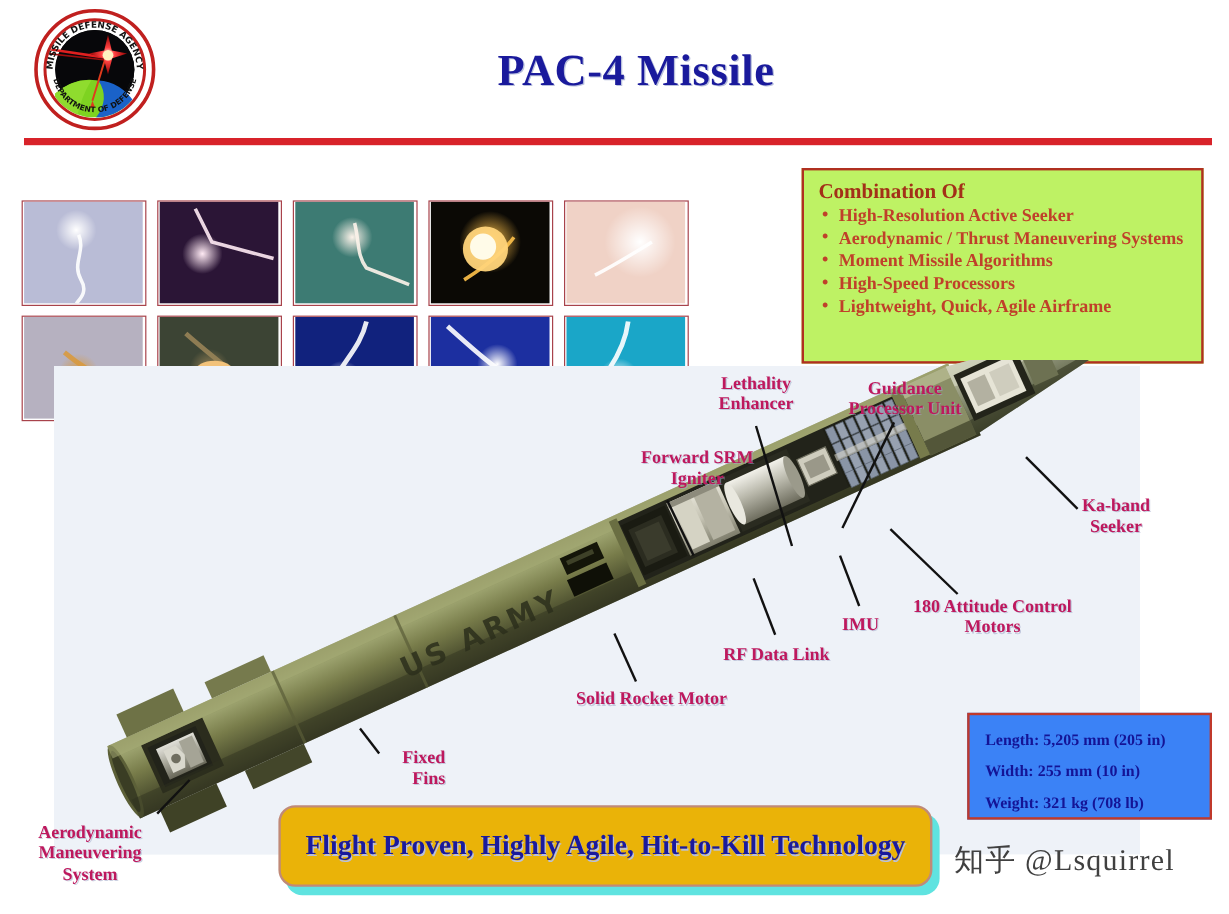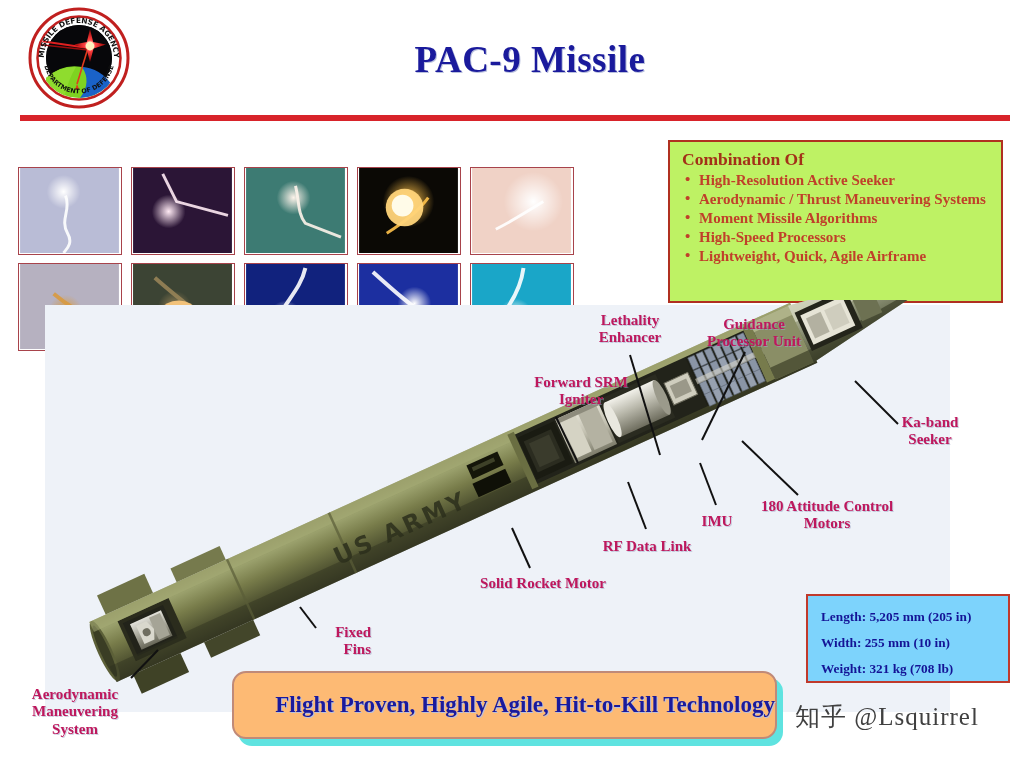--- a/index.html
+++ b/index.html
@@ -55,34 +55,34 @@
     text-align:center;line-height:1.16;white-space:pre-line;
     font-size:15px;text-shadow:1px 1px 0 rgba(160,170,200,.55);
   }
 
   
   .leaders{position:absolute;left:0;top:0;width:1024px;height:762px;pointer-events:none;}
 
   
   .specs{
     position:absolute;left:806px;top:594px;width:204px;height:89px;
-    background:#7dd3fc;border:2px solid #c0392b;box-sizing:border-box;
+    background:#3b82f6;border:2px solid #c0392b;box-sizing:border-box;
     padding:8px 0 0 13px;
   }
   .specs div{font-size:13.3px;font-weight:bold;color:#141496;line-height:1.95;}
 
   
   .bannerShadow{
     position:absolute;left:238px;top:678px;width:545px;height:68px;
     background:#5fe3e0;border-radius:14px;
   }
   .banner{
     position:absolute;left:232px;top:671px;width:545px;height:68px;
-    background:#fdba74;border:2px solid #c08a78;border-radius:14px;
-    box-sizing:border-box;display:flex;align-items:center;justify-content:flex-end;
+    background:#eab308;border:2px solid #c08a78;border-radius:14px;
+    box-sizing:border-box;display:flex;align-items:center;justify-content:center;
   }
   .banner span{
     display:block;text-align:center;color:#1a1a9c;font-weight:bold;
     font-size:23px;line-height:1.22;text-shadow:1px 1px 0 #b9c0dd;
   }
 
   
   .wm{
     position:absolute;left:795px;top:700px;
     font-size:25px;color:#404040;font-family:Liberation Serif, serif;
@@ -129,21 +129,21 @@
       <text font-family="DejaVu Sans, sans-serif" font-size="7.4" font-weight="bold" fill="#111">
         <textPath href="#arcTop" startOffset="50%" text-anchor="middle" side="left">MISSILE DEFENSE AGENCY</textPath>
       </text>
       <path id="arcBot" d="M 59 52 m -35.5 0 a 35.5 35.5 0 0 0 71 0" fill="none"></path>
       <text font-family="DejaVu Sans, sans-serif" font-size="6.4" font-weight="bold" fill="#111">
         <textPath href="#arcBot" startOffset="50%" text-anchor="middle">DEPARTMENT OF DEFENSE</textPath>
       </text>
     </svg>
   </div>
 
-  <div class="title">PAC-9 Missile</div>
+  <div class="title">PAC-4 Missile</div>
   <div class="rule"></div>
 
   <div class="photos">
 
   <div class="pcell" style="left: 0px; top: 0px; width: 104px; height: 88px;"><svg width="101" height="85" viewBox="0 0 100 86">
           <rect width="100" height="86" fill="#b9bcd6"></rect>
           <defs>
             <radialGradient id="g0">
               <stop offset="0%" stop-color="#ffffff"></stop>
               <stop offset="100%" stop-color="#ffffff" stop-opacity="0"></stop>

